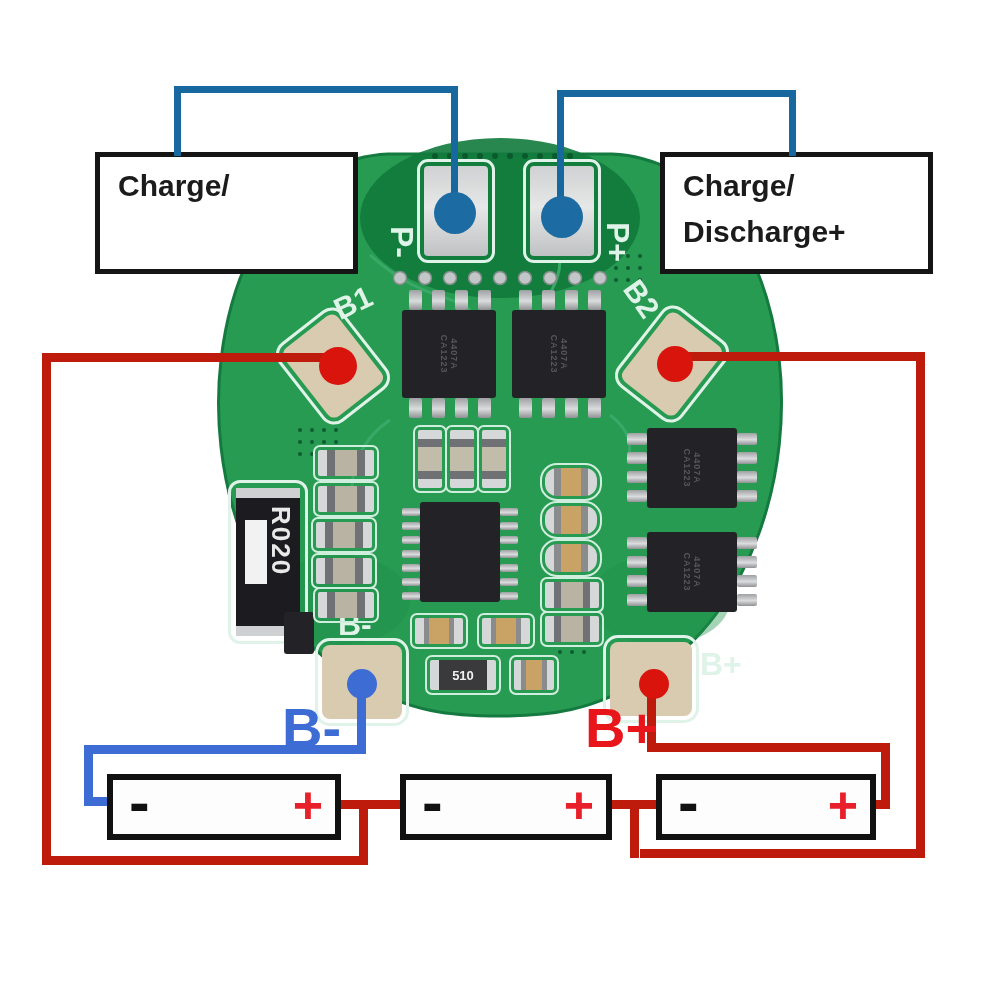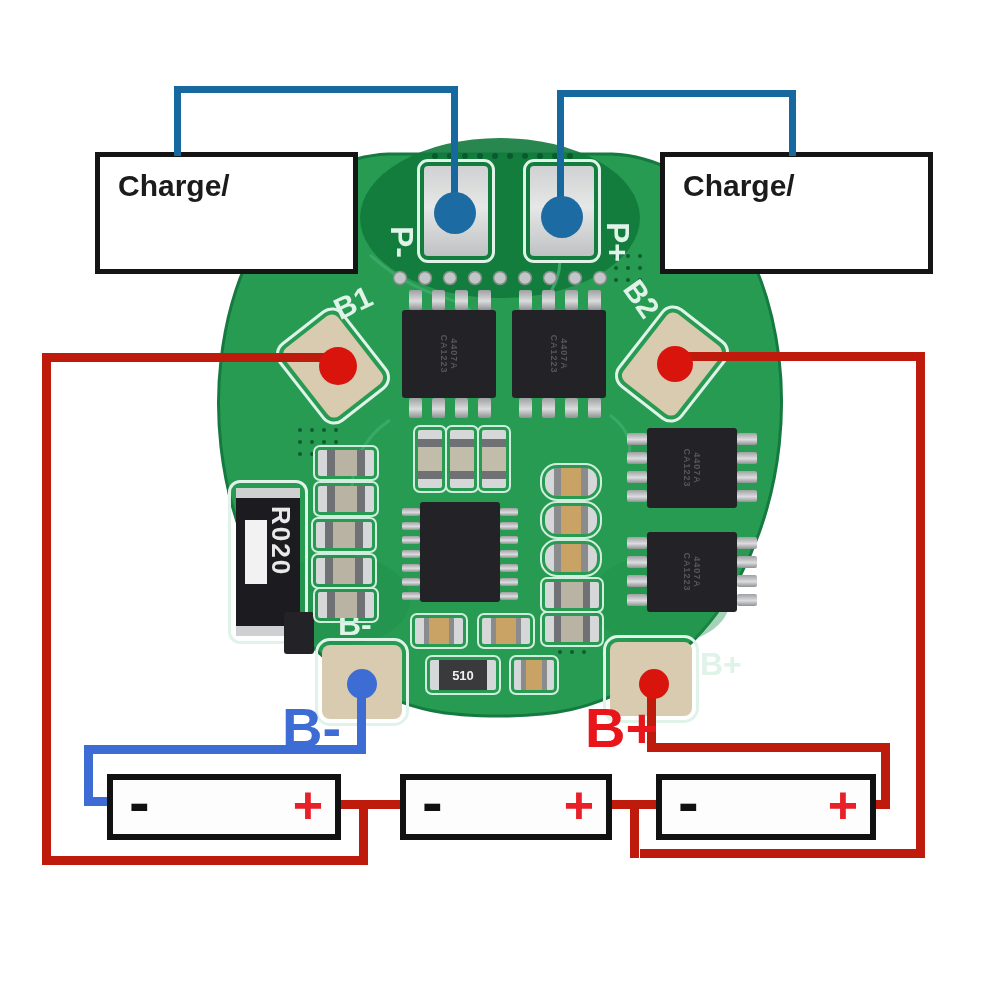--- a/index.html
+++ b/index.html
@@ -237,20 +237,21 @@
   <div class="res coded" style="left:430px;top:660px;width:66px;height:30px;">
     <span>510</span>
   </div>
   <div class="res tan" style="left:514px;top:660px;width:40px;height:30px;"></div>
 
   <div class="tbox" style="left:95px;top:152px;width:235px;height:106px;">
     <div>Charge/</div>
   </div>
   <div class="tbox" style="left:660px;top:152px;width:245px;height:106px;">
     <div>Charge/</div>
+    <div>Discharge+</div>
   </div>
 
   <div class="seg blue-top" style="left:174px;top:86px;width:7px;height:70px;"></div>
   <div class="seg blue-top" style="left:174px;top:86px;width:284px;height:7px;"></div>
   <div class="seg blue-top" style="left:451px;top:86px;width:7px;height:126px;"></div>
   <div class="dot blue-top" style="left:434px;top:192px;width:42px;height:42px;"></div>
   <div class="seg blue-top" style="left:789px;top:90px;width:7px;height:66px;"></div>
   <div class="seg blue-top" style="left:557px;top:90px;width:239px;height:7px;"></div>
   <div class="seg blue-top" style="left:557px;top:90px;width:7px;height:128px;"></div>
   <div class="dot blue-top" style="left:541px;top:196px;width:42px;height:42px;"></div>

